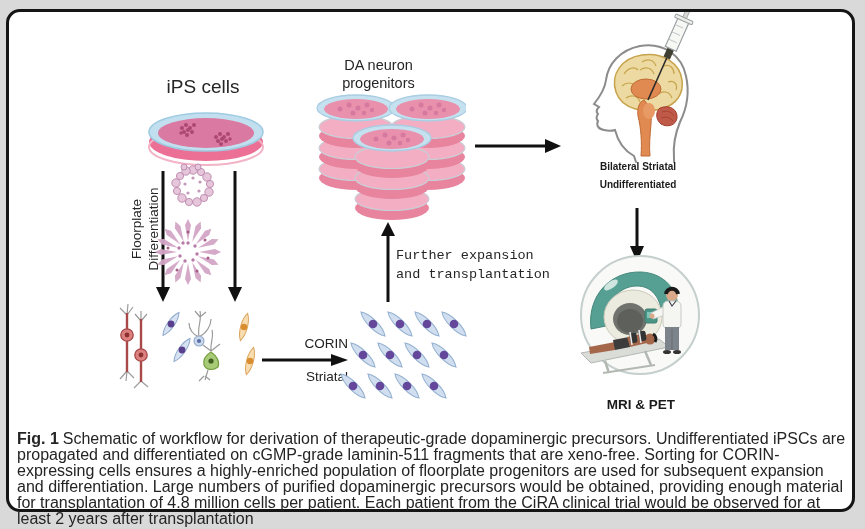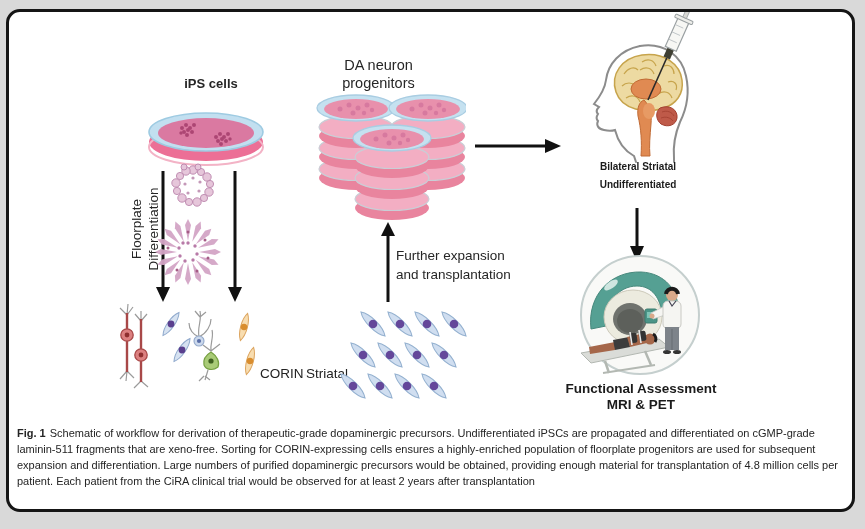--- a/index.html
+++ b/index.html
@@ -11,39 +11,39 @@
   }
   .panel{
     position:absolute;left:6px;top:9px;width:849px;height:503px;
     box-sizing:border-box;background:#ffffff;
     border:3px solid #151515;border-radius:14px;
   }
   .abs{position:absolute;}
   .lbl{position:absolute;color:#262626;}
   .center{text-align:center;}
   .bold{font-weight:bold;}
-  .ips-label{left:156px;top:76px;width:110px;font-size:13px;font-weight:bold;}
+  .ips-label{left:148px;top:76px;width:110px;font-size:19px;}
   .da-label{left:316px;top:56px;width:125px;font-size:14.5px;line-height:18px;}
   .floorplate-label{
     left:86px;top:212px;width:120px;height:34px;
     font-size:13.5px;line-height:16.5px;
     transform:rotate(-90deg);
   }
   .corin-block{
     left:260px;top:336px;width:88px;
-    display:flex;flex-direction:row;align-items:flex-start;
-    font-size:13.5px;line-height:15px;position:absolute;margin-top:30px;
+    display:flex;flex-direction:column;align-items:flex-end;
+    font-size:13.5px;line-height:15px;position:absolute;
   }
   .corin-block svg{display:block;margin:2px 0;}
-  .expansion-label{left:396px;top:246px;font-size:13.5px;line-height:19px;}
+  .expansion-label{left:396px;top:246px;font-size:13.5px;line-height:19px;font-family:Liberation Mono, monospace;}
   .bilateral-label{left:558px;top:158px;width:160px;font-size:10px;line-height:17.5px;font-weight:bold;color:#1b1b1b;}
   .functional-label{left:552px;top:381px;width:178px;font-size:13.5px;line-height:16px;font-weight:bold;color:#1b1b1b;}
   .caption{
     position:absolute;left:17px;top:415px;width:831px;
-    font-size:11px;line-height:15.9px;color:#242424;
+    font-size:16px;line-height:15.9px;color:#242424;
   }
   .caption .figlab{font-weight:bold;margin-right:4px;}
 </style>
 </head>
 <body>
 
 <div class="panel"></div>
 
 <div class="lbl center ips-label">iPS cells</div>
 
@@ -396,17 +396,17 @@
     <rect x="88" y="48" width="18" height="28" rx="5" fill="#f5f5f2" stroke="#c9c9c4" stroke-width="1"></rect>
     <path d="M94 48 l3 5 l4 -5" stroke="#445" stroke-width="1.2" fill="none"></path>
     <rect x="90" y="74" width="14" height="23" fill="#7d838a"></rect>
     <line x1="97" y1="76" x2="97" y2="97" stroke="#6a7076" stroke-width="1.2"></line>
     <ellipse cx="92" cy="99" rx="4" ry="2" fill="#333"></ellipse>
     <ellipse cx="102" cy="99" rx="4" ry="2" fill="#333"></ellipse>
   </g>
 </svg>
 
 <div class="lbl center functional-label">
-  <span>Functional Assessment</span><br>
+  <br>
   <span>MRI &amp; PET</span>
 </div>
 
 <p class="caption"><span class="figlab">Fig. 1</span><span>Schematic of workflow for derivation of therapeutic-grade dopaminergic precursors. Undifferentiated iPSCs are propagated and differentiated on cGMP-grade laminin-511 fragments that are xeno-free. Sorting for CORIN-expressing cells ensures a highly-enriched population of floorplate progenitors are used for subsequent expansion and differentiation. Large numbers of purified dopaminergic precursors would be obtained, providing enough material for transplantation of 4.8 million cells per patient. Each patient from the CiRA clinical trial would be observed for at least 2 years after transplantation</span></p>
 
 </body></html>

